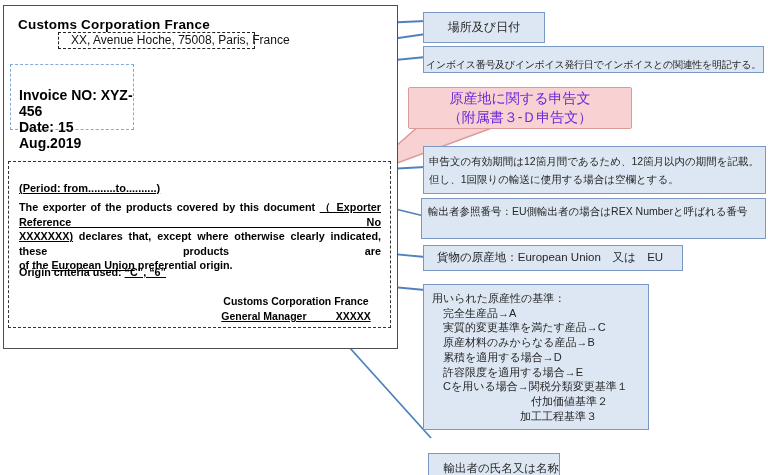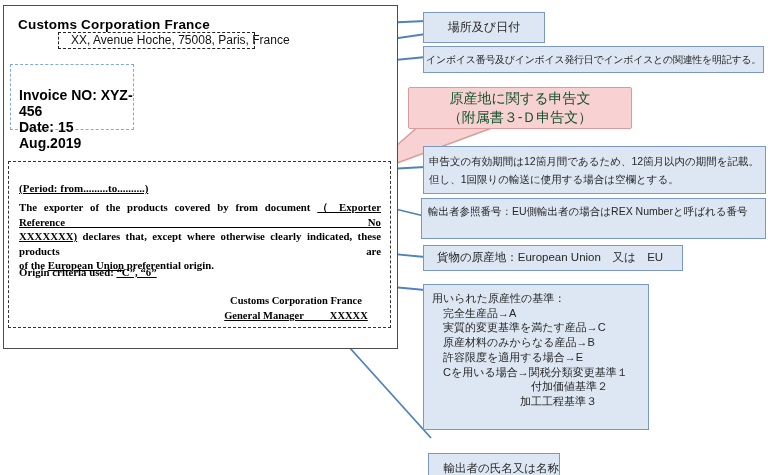--- a/index.html
+++ b/index.html
@@ -9,46 +9,46 @@
   .layer{position:absolute;z-index:2;}
 
   
   .doc{left:3px;top:5px;width:393px;height:342px;border:1.5px solid #4d4d4d;background:#fff;}
   .doc-title{position:absolute;left:14px;top:11px;font-size:13.5px;font-weight:bold;color:#000;letter-spacing:.2px;}
   .addr-box{position:absolute;left:10px;top:26px;width:183px;height:15px;border:1px dashed #222;
             font-size:12px;line-height:14px;padding-left:12px;color:#111;white-space:nowrap;margin-left:44px;}
   .inv-box{position:absolute;left:6px;top:58px;width:114px;height:42px;border:1.2px dashed #85a9d6;
            font-size:14px;font-weight:bold;color:#000;padding:22px 0 0 8px;line-height:16px;}
   .dec-box{position:absolute;left:4px;top:155px;width:381px;height:165px;border:1px dashed #333;}
-  .serif{font-family:Liberation Serif, serif;font-weight:bold;color:#000;}
+  .serif{font-family:Liberation Sans, sans-serif;font-weight:bold;color:#000;}
   .period{position:absolute;left:10px;top:20px;font-size:11px;text-decoration:underline;white-space:pre;}
   .para{position:absolute;left:10px;top:38px;width:362px;font-size:10.8px;line-height:14.5px;}
   .jline{text-align:justify;text-align-last:justify;}
   .u{text-decoration:underline;}
   .origin-line{position:absolute;left:10px;top:104px;font-size:10.8px;white-space:pre;}
   .sig1{position:absolute;left:206px;top:133px;width:162px;text-align:center;font-size:10.5px;}
   .sig2{position:absolute;left:206px;top:148px;width:162px;text-align:center;font-size:10.5px;
         text-decoration:underline;white-space:pre;}
 
   
   .bluebox{background:#dde7f3;border:1.6px solid #7a99c2;color:#262626;box-sizing:border-box;}
   .b1{left:423px;top:12px;width:122px;height:31px;font-size:12px;display:flex;align-items:center;justify-content:center;}
-  .b2{left:423px;top:46px;width:341px;height:27px;font-size:10px;letter-spacing:-0.3px;display:flex;align-items:center;justify-content:center;white-space:nowrap;}
+  .b2{left:423px;top:46px;width:341px;height:27px;font-size:10px;letter-spacing:-0.3px;display:flex;align-items:flex-end;justify-content:center;white-space:nowrap;}
   .b3{left:423px;top:146px;width:343px;height:48px;font-size:10.5px;line-height:18px;padding:5px 5px;}
   .b3 div{white-space:nowrap;}
   .b4{left:421px;top:198px;width:345px;height:41px;font-size:10.5px;line-height:17px;padding:4px 6px;}
   .b4 div{white-space:nowrap;}
   .b5{left:423px;top:245px;width:260px;height:26px;font-size:11.5px;line-height:23px;padding-left:13px;white-space:nowrap;}
   .b6{left:423px;top:284px;width:226px;height:146px;font-size:11px;line-height:14.7px;padding:6px 0 7px 8px;}
   .b6 div{white-space:pre;}
   .b7{left:428px;top:453px;width:132px;height:31px;font-size:11.5px;display:flex;align-items:center;justify-content:flex-end;}
 
   
   .pink{left:408px;top:87px;width:224px;height:42px;background:#f8d2d2;border:1.6px solid #dc9b9b;border-radius:2px;
-        color:#14532d;font-size:14px;line-height:19px;text-align:center;display:flex;flex-direction:column;
+        color:#6d28d9;font-size:14px;line-height:19px;text-align:center;display:flex;flex-direction:column;
         justify-content:center;box-sizing:border-box;}
 
   
   .yellow{left:73px;top:383px;width:282px;height:31px;background:#ffff9c;border:2.5px solid #151515;border-radius:8px;
           color:#e00000;font-size:12.5px;display:flex;align-items:center;justify-content:center;box-sizing:border-box;}
 </style>
 </head>
 <body>
 
 <div class="canvas">
@@ -72,21 +72,21 @@
     <div class="addr-box">XX, Avenue Hoche, 75008, Paris, France</div>
     <div class="inv-box">
       <div>Invoice NO: XYZ-456</div>
       <div>Date: 15 Aug.2019</div>
     </div>
 
     <div class="dec-box">
       <div class="period serif">(Period: from.........to..........)</div>
 
       <div class="para serif">
-        <div class="jline"><span>The exporter of the products covered by from document </span><span class="u">（ Exporter Reference No</span></div>
+        <div class="jline"><span>The exporter of the products covered by this document </span><span class="u">（ Exporter Reference No</span></div>
         <div class="jline"><span class="u">XXXXXXX)</span><span>  declares that, except where otherwise clearly indicated, these products are</span></div>
         <div><span>of the </span><span class="u">European Union</span><span> preferential origin.</span></div>
       </div>
 
       <div class="origin-line serif"><span>Origin criteria used: </span><span class="u">“C”, “6”</span></div>
 
       <div class="sig1 serif">Customs Corporation France</div>
       <div class="sig2 serif">General Manager          XXXXX</div>
     </div>
   </div>
@@ -115,20 +115,21 @@
 
   <div class="layer bluebox b5">
     <span>貨物の原産地：European Union　又は　EU</span>
   </div>
 
   <div class="layer bluebox b6">
     <div>用いられた原産性の基準：</div>
     <div>　完全生産品→A</div>
     <div>　実質的変更基準を満たす産品→C</div>
     <div>　原産材料のみからなる産品→B</div>
+    <div>　累積を適用する場合→D</div>
     <div>　許容限度を適用する場合→E</div>
     <div>　Cを用いる場合→関税分類変更基準１</div>
     <div>　　　　　　　　　付加価値基準２</div>
     <div>　　　　　　　　加工工程基準３</div>
   </div>
 
   <div class="layer bluebox b7">
     <span>輸出者の氏名又は名称</span>
   </div>
 

